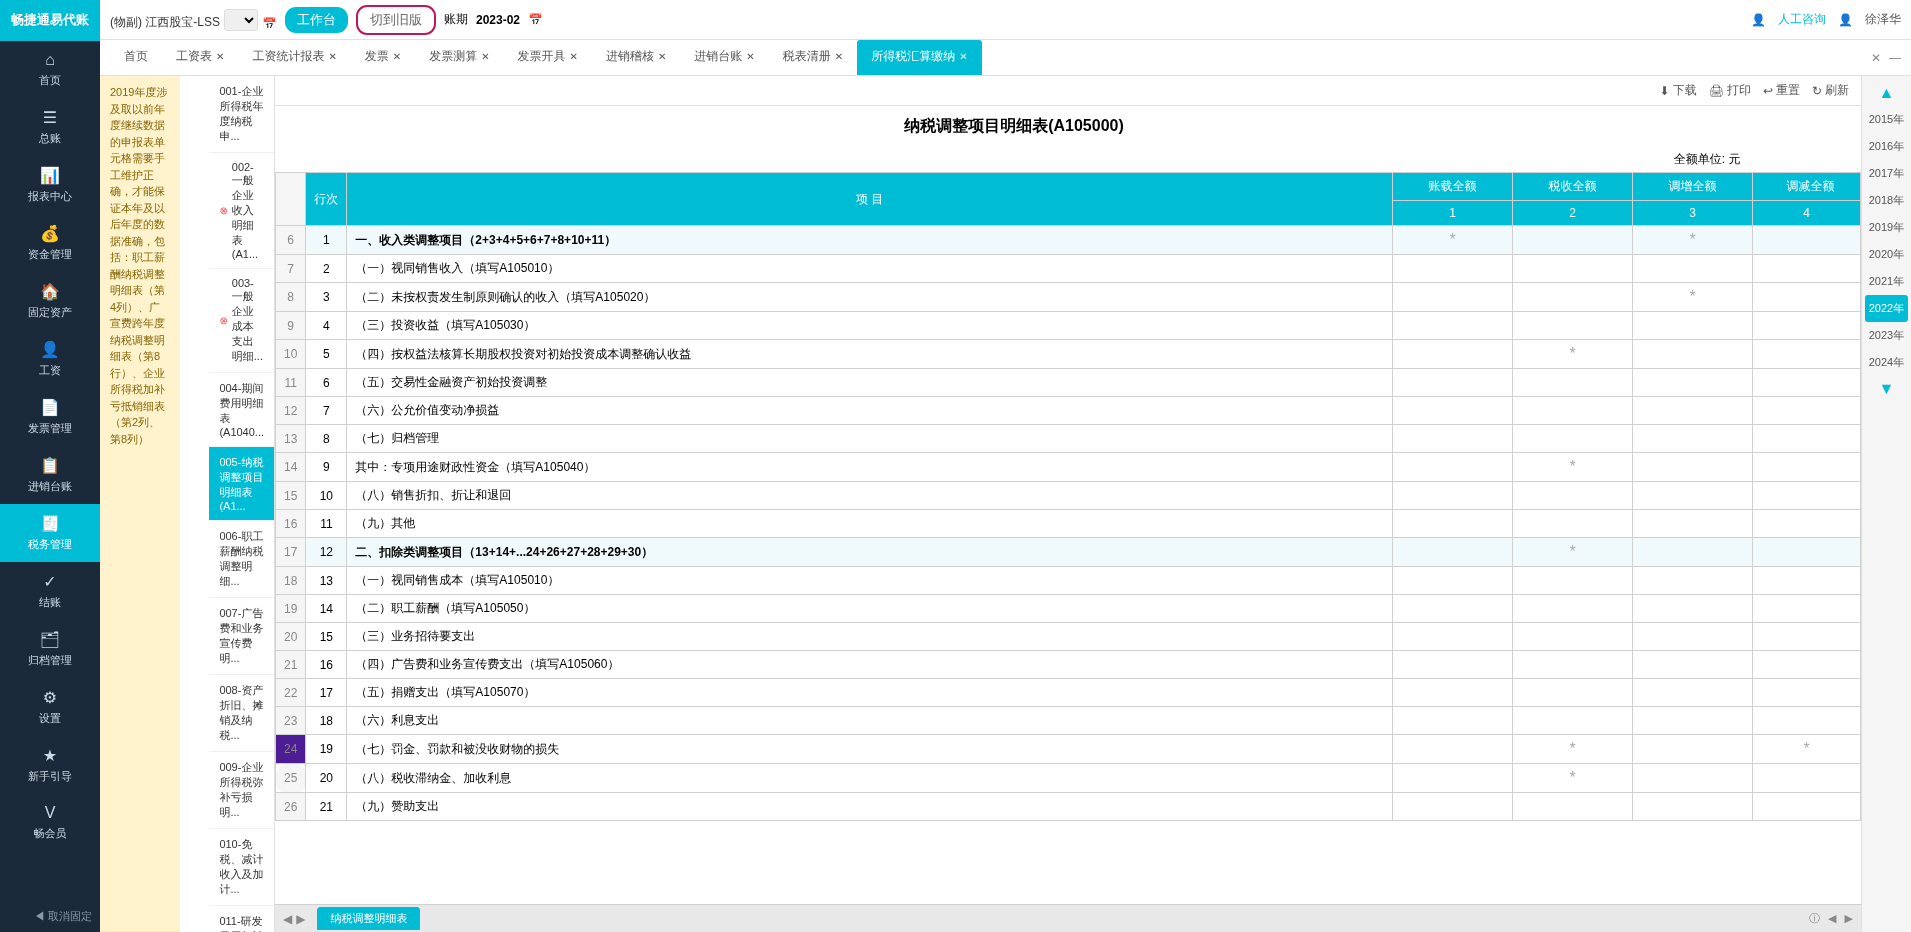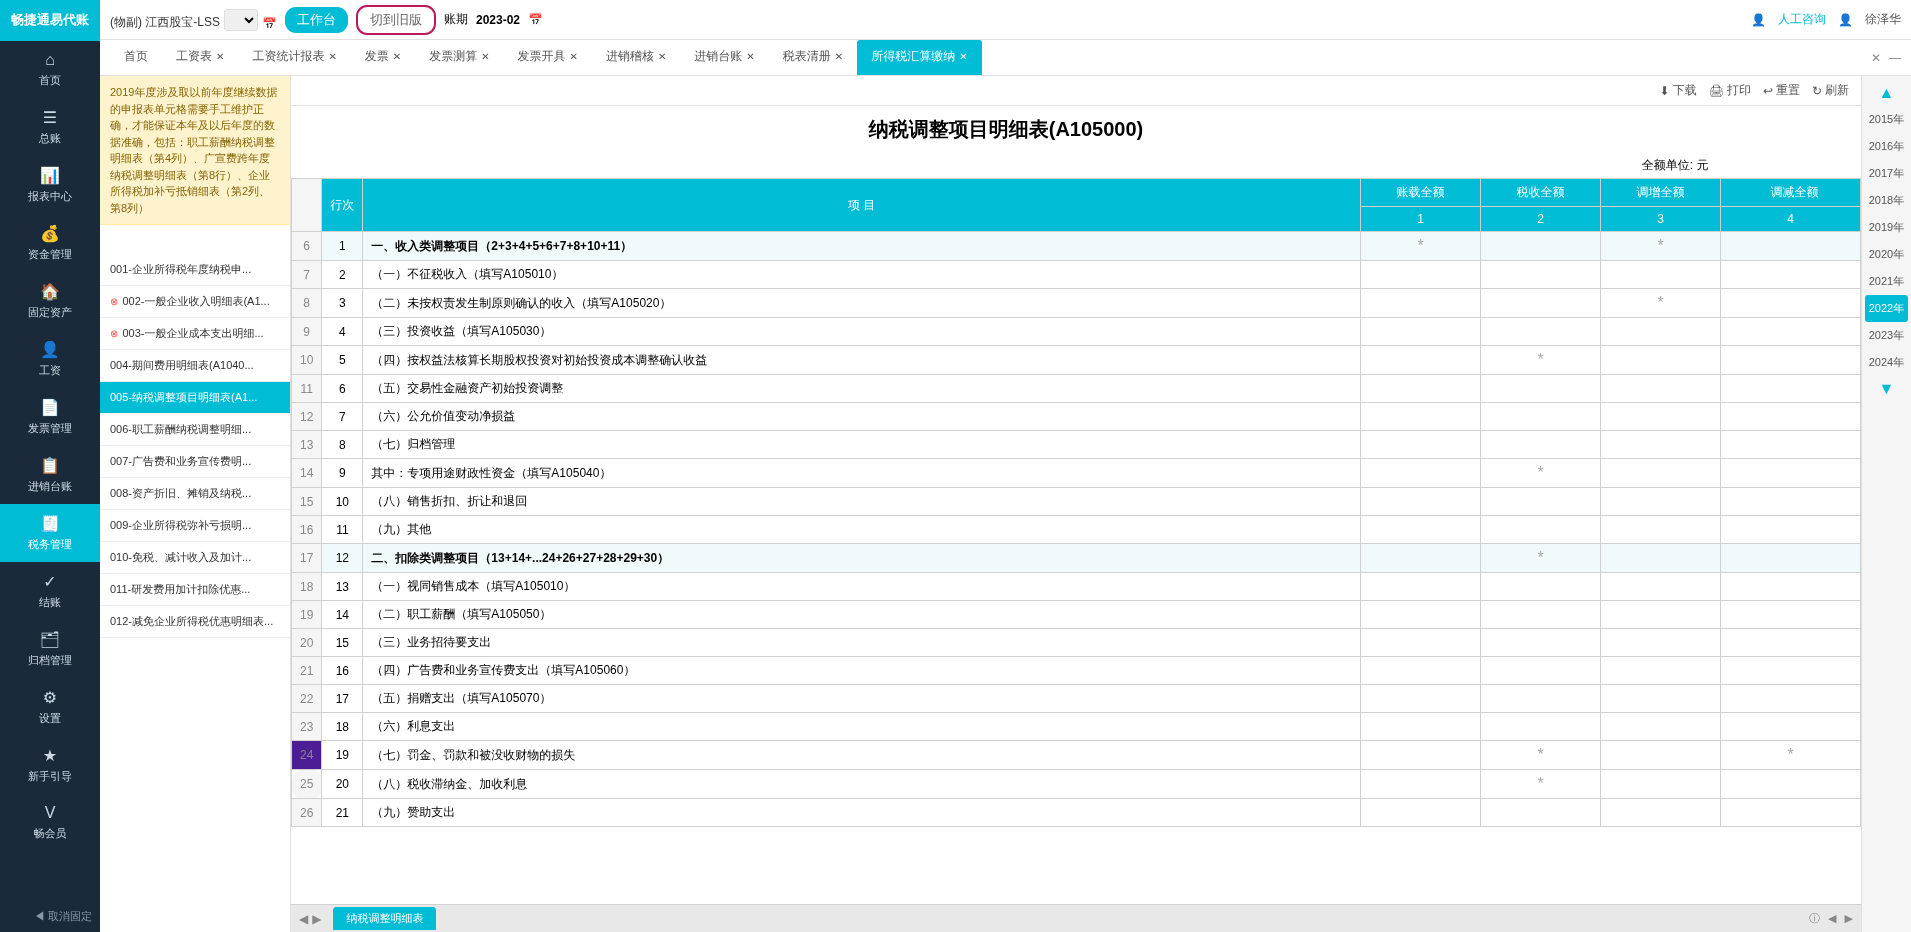--- a/index.html
+++ b/index.html
@@ -29,37 +29,37 @@
     .tabs { background: white; border-bottom: 1px solid #e0e0e0; display: flex; align-items: center; padding: 0 10px; height: 36px; flex-shrink: 0; overflow-x: auto; }
     .tab { padding: 8px 14px; font-size: 12px; color: #555; cursor: pointer; white-space: nowrap; border-bottom: 2px solid transparent; display: flex; align-items: center; gap: 4px; }
     .tab.active { color: white; background: #00bcd4; border-radius: 3px 3px 0 0; }
     .tab-close { font-size: 10px; color: inherit; }
     .tabs-end { margin-left: auto; display: flex; gap: 8px; }
 
     
     .content { flex: 1; display: flex; overflow: hidden; }
 
     
-    .left-panel { width: 191px; background: white; border-right: 1px solid #e0e0e0; display: flex; flex-direction: column; flex-shrink: 0; overflow-y: auto; gap: 29px; }
+    .left-panel { width: 175px; background: white; border-right: 1px solid #e0e0e0; display: flex; flex-direction: row; flex-shrink: 0; overflow-y: auto; gap: 29px; }
     .warning-bar { background: #fff3cd; color: #856404; padding: 8px 10px; font-size: 11px; line-height: 1.5; border-bottom: 1px solid #ffeaa7; }
     .left-menu { flex: 1; }
     .left-menu-item { padding: 8px 10px; font-size: 11px; color: #333; cursor: pointer; border-bottom: 1px solid #f0f0f0; display: flex; align-items: center; gap: 4px; }
     .left-menu-item.active { background: #00bcd4; color: white; }
     .left-menu-item .err-icon { color: #ff4d4f; font-size: 10px; }
 
     
     .table-area { flex: 1; display: flex; flex-direction: column; overflow: hidden; position: relative; }
     .table-toolbar { background: white; border-bottom: 1px solid #e0e0e0; padding: 6px 12px; display: flex; justify-content: flex-end; gap: 12px; align-items: center; flex-shrink: 0; }
     .toolbar-btn { display: flex; align-items: center; gap: 3px; color: #555; font-size: 12px; cursor: pointer; }
 
     .table-wrap { flex: 1; overflow: auto; background: white; }
     table { border-collapse: collapse; width: 100%; font-size: 12px; }
     table th, table td { border: 1px solid #d0d0d0; padding: 5px 8px; text-align: center; white-space: nowrap; }
     table th { background: #00bcd4; color: white; font-weight: normal; }
-    .table-title { font-size: 20px; font-weight: bold; text-align: center; padding: 10px; background: white; }
+    .table-title { font-size: 16px; font-weight: bold; text-align: center; padding: 10px; background: white; }
     .table-subtitle { text-align: right; padding: 4px 12px; font-size: 12px; background: white; }
     table td.item-cell { text-align: left; }
 
     
     .year-panel { width: 50px; background: #f5f5f5; display: flex; flex-direction: column; align-items: center; padding: 4px 0; flex-shrink: 0; border-left: 1px solid #e0e0e0; overflow-y: auto; }
     .year-item { padding: 6px 4px; font-size: 11px; color: #555; cursor: pointer; text-align: center; width: 100%; text-align: center; }
     .year-item.active { background: #00bcd4; color: white; border-radius: 3px; }
     .year-nav { color: #00bcd4; font-size: 16px; cursor: pointer; padding: 4px; }
 
     
@@ -284,21 +284,21 @@
             <tr>
               <td colspan="6" class="table-subtitle" style="border:none; background:white;">全额单位: 元</td>
             </tr>
             <tr>
                 <th rowspan="2" style="width: 30px; background: rgb(245, 245, 245);"></th>
               <th rowspan="2" style="width:40px;text-align:center;">行次</th>
               <th rowspan="2" style="min-width:280px;">项 目</th>
               <th style="width:120px;">账载全额</th>
               <th style="width:120px;">税收全额</th>
               <th style="width:120px;">调增全额</th>
-              <th style="width:140px;padding-left:16px;">调减全额</th>
+              <th style="width:108px;padding-left:16px;">调减全额</th>
             </tr>
             <tr>
               <th>1</th>
               <th>2</th>
               <th>3</th>
               <th>4</th>
             </tr>
           </thead>
           <tbody id="table-body">
               <tr style="background: rgb(240, 249, 251);">
@@ -306,21 +306,21 @@
                 <td>1</td>
                 <td class="item-cell" style="font-weight: bold;">一、收入类调整项目（2+3+4+5+6+7+8+10+11）</td>
                 <td style="color: rgb(170, 170, 170); font-size: 16px;">*</td>
                 <td></td>
                 <td style="color: rgb(170, 170, 170); font-size: 16px;">*</td>
                 <td></td>
               </tr>
               <tr>
                 <td style="background: rgb(245, 245, 245); color: rgb(136, 136, 136); width: 30px;">7</td>
                 <td>2</td>
-                <td class="item-cell">（一）不征税收入（填写A105010）</td>
+                <td class="item-cell">（一）视同销售收入（填写A105010）</td>
                 <td></td>
                 <td></td>
                 <td></td>
                 <td></td>
               </tr>
               <tr>
                 <td style="background: rgb(245, 245, 245); color: rgb(136, 136, 136); width: 30px;">8</td>
                 <td>3</td>
                 <td class="item-cell">（二）未按权责发生制原则确认的收入（填写A105020）</td>
                 <td></td>

